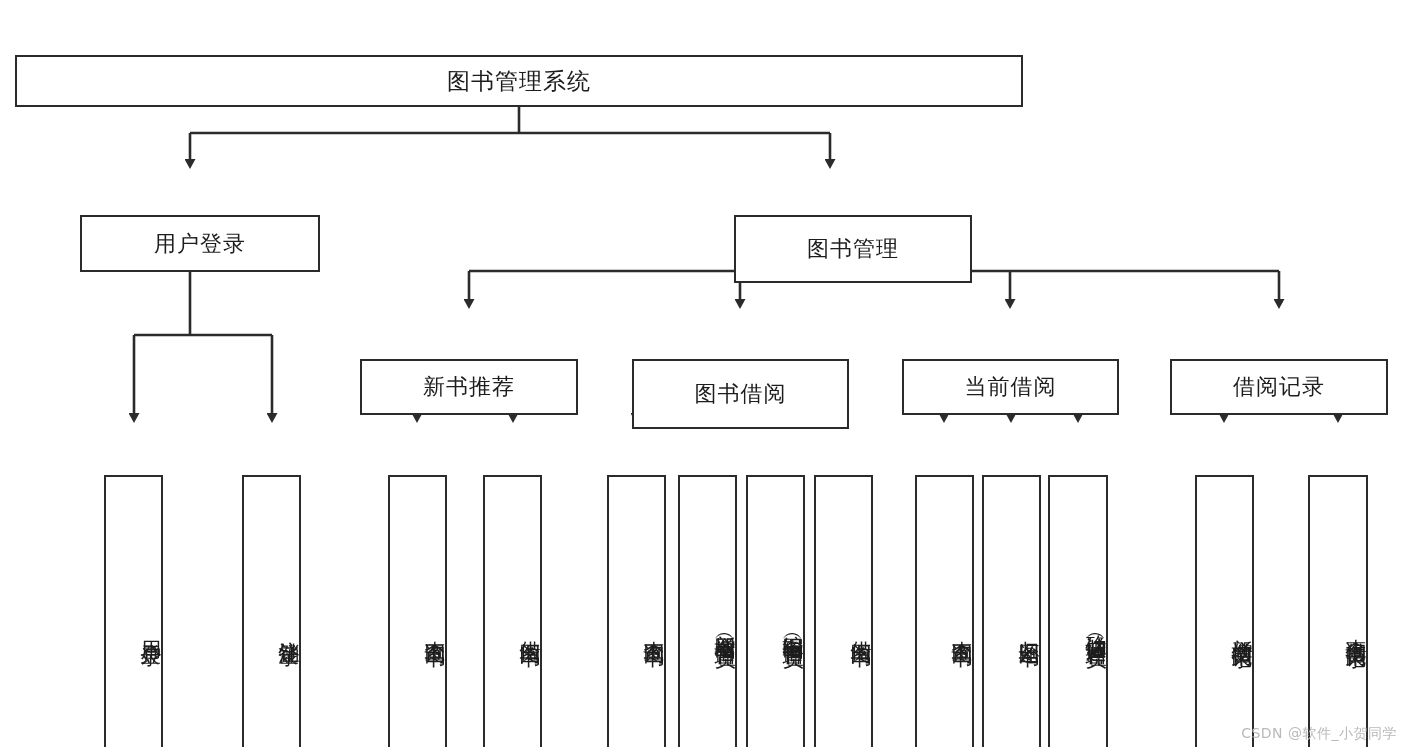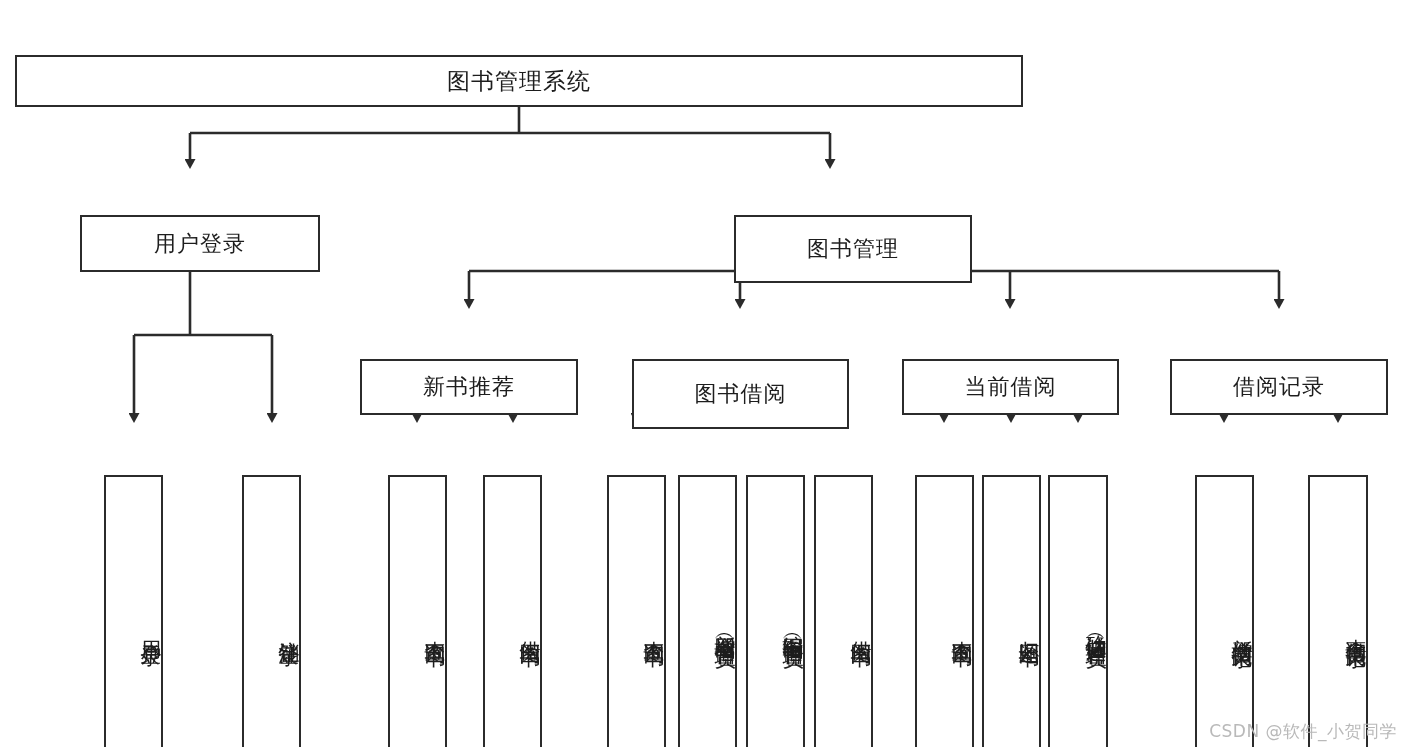--- a/index.html
+++ b/index.html
@@ -40,21 +40,21 @@
   .node .vtxt{
     writing-mode:vertical-rl;
     text-orientation:upright;
     letter-spacing:2px;
     white-space:nowrap;
   }
   .watermark{
     position:absolute;
     right:8px;
     bottom:4px;
-    font-size:17px;
+    font-size:14px;
     color:#b9b9b9;
     letter-spacing:0.5px;
     white-space:nowrap;
     font-family:"DejaVu Sans","Liberation Sans",sans-serif;
   }
 </style>
 </head>
 <body>
 
 <div id="canvas">

